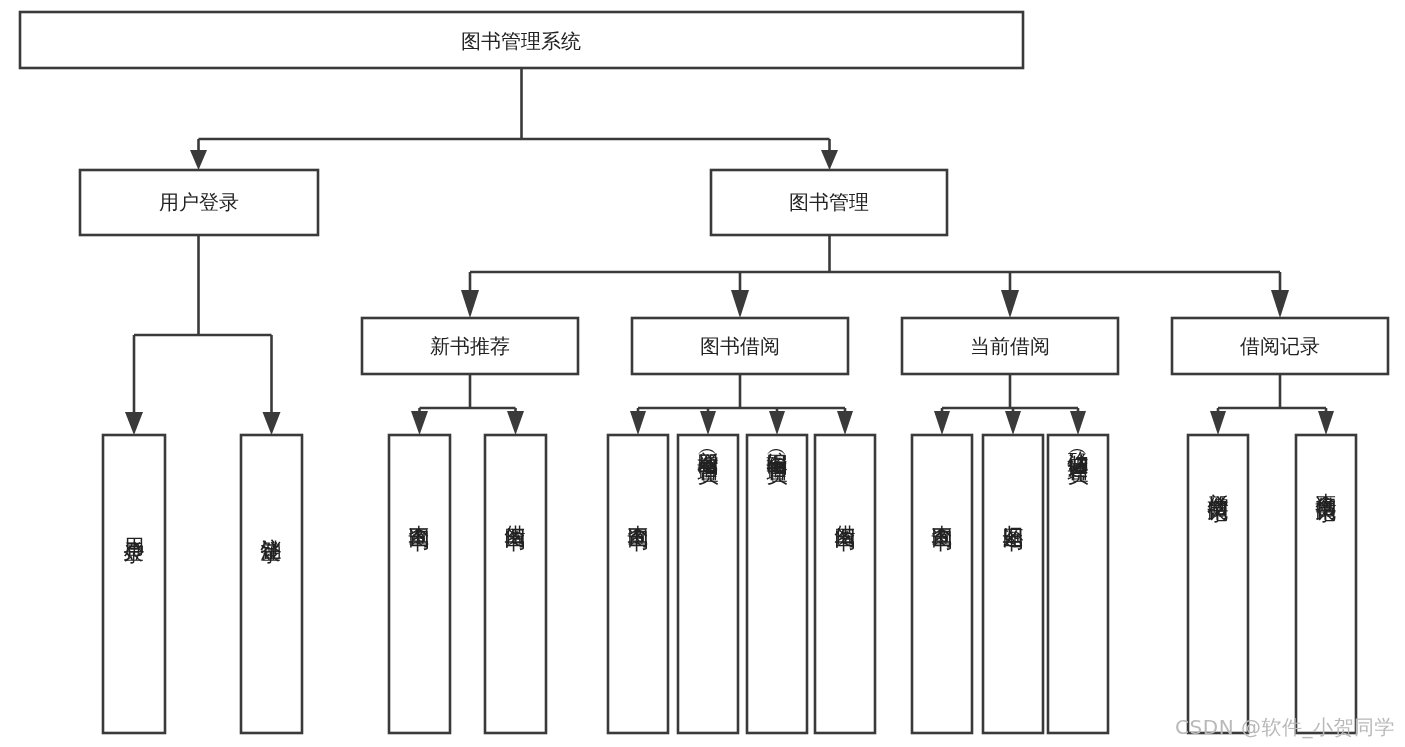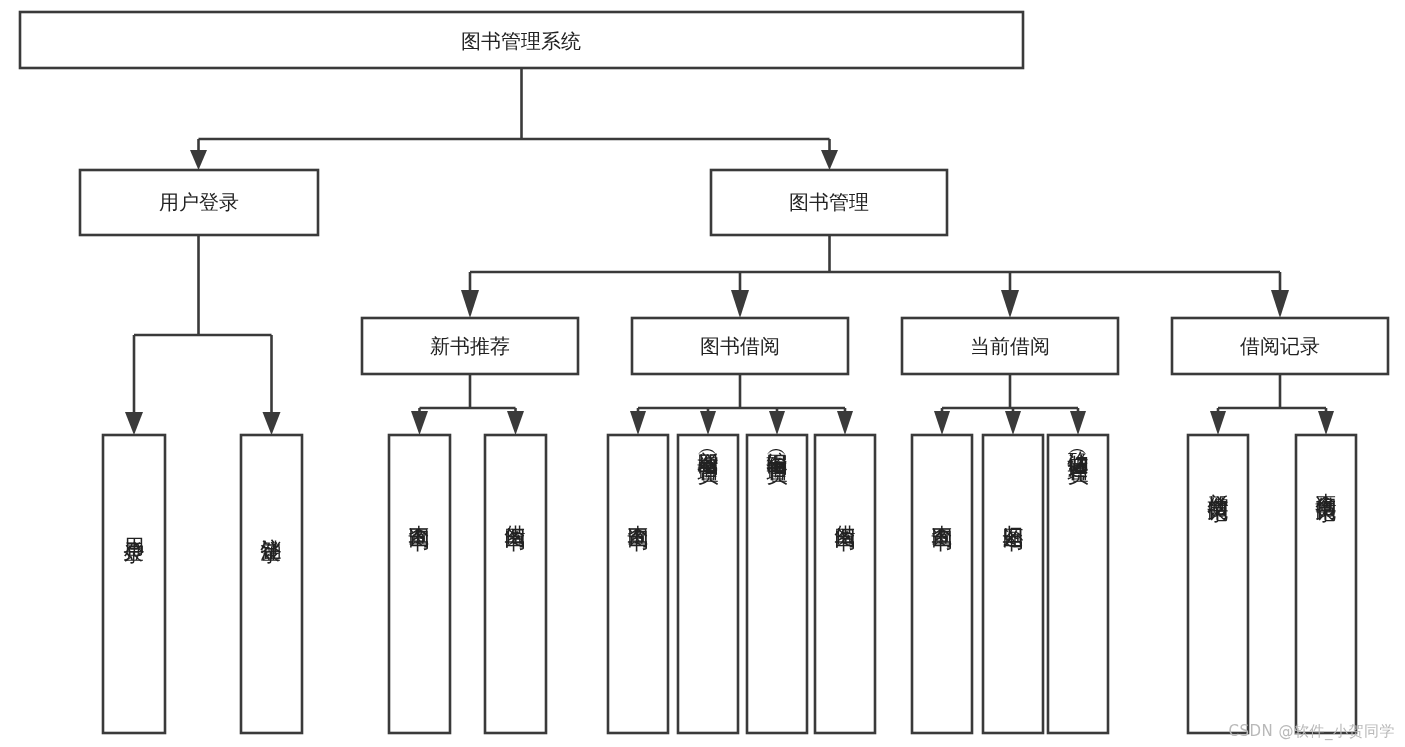--- a/index.html
+++ b/index.html
@@ -56,21 +56,21 @@
     fill: #222222;
     text-anchor: middle;
     writing-mode: vertical-rl;
     letter-spacing: 2px;
   }
   .watermark {
     position: absolute;
     right: 10px;
     bottom: 6px;
     font-family: "DejaVu Sans", "Liberation Sans", sans-serif;
-    font-size: 15px;
+    font-size: 20px;
     color: #b9b9b9;
     letter-spacing: 0.5px;
     white-space: nowrap;
     pointer-events: none;
   }
 </style>
 </head>
 <body>
 
 <div id="diagram-root">

